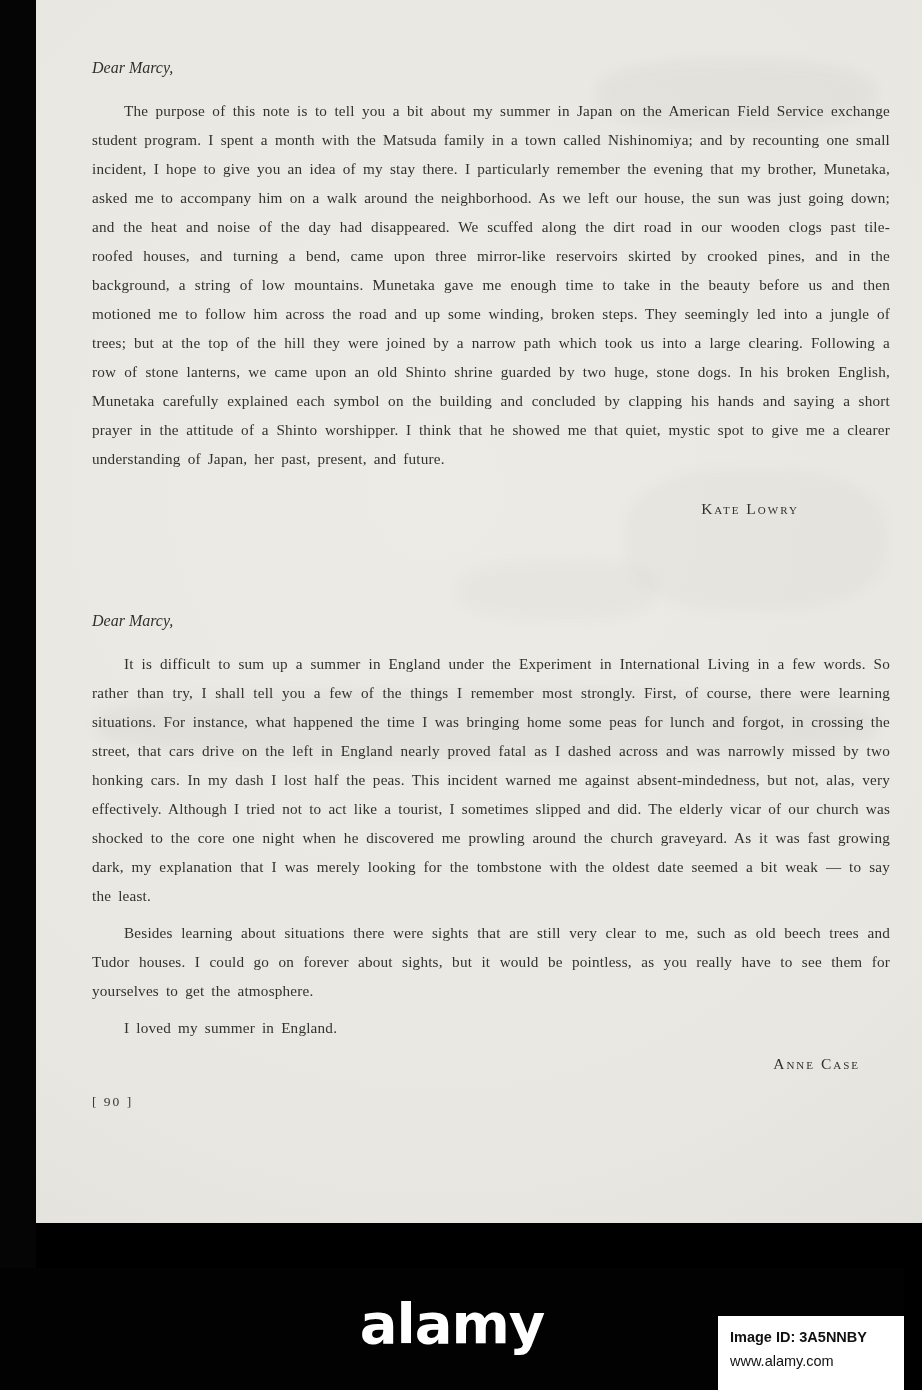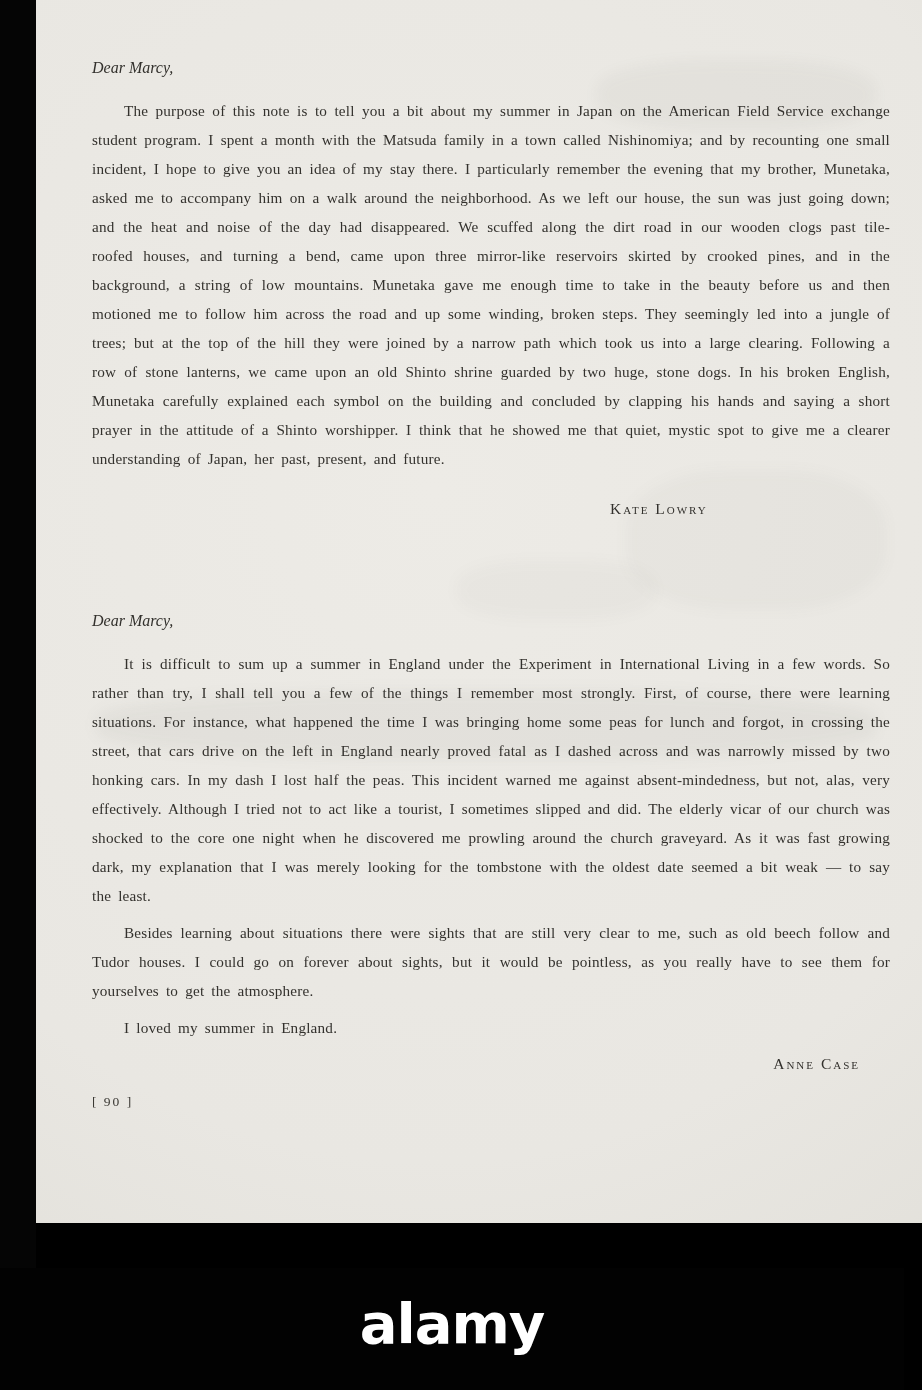--- a/index.html
+++ b/index.html
@@ -69,20 +69,21 @@
     font-style: italic;
     font-size: 16px;
     line-height: 28px;
   }
   .signature {
     margin: 0;
     font-variant: small-caps;
     letter-spacing: 2px;
     font-size: 15.5px;
     line-height: 28px;
+    text-align: center;
   }
   .letter-2 {
     margin-top: 86px;
   }
   .signature.right {
     text-align: right;
     margin-right: 30px;
     margin-top: 4px;
   }
   .page-number {
@@ -158,27 +159,31 @@
         <p class="salutation">Dear Marcy,</p>
         <p class="body">The purpose of this note is to tell you a bit about my summer in Japan on the American Field Service exchange student program. I spent a month with the Matsuda family in a town called Nishinomiya; and by recounting one small incident, I hope to give you an idea of my stay there. I particularly remember the evening that my brother, Munetaka, asked me to accompany him on a walk around the neighborhood. As we left our house, the sun was just going down; and the heat and noise of the day had disappeared. We scuffed along the dirt road in our wooden clogs past tile-roofed houses, and turning a bend, came upon three mirror-like reservoirs skirted by crooked pines, and in the background, a string of low mountains. Munetaka gave me enough time to take in the beauty before us and then motioned me to follow him across the road and up some winding, broken steps. They seemingly led into a jungle of trees; but at the top of the hill they were joined by a narrow path which took us into a large clearing. Following a row of stone lanterns, we came upon an old Shinto shrine guarded by two huge, stone dogs. In his broken English, Munetaka carefully explained each symbol on the building and concluded by clapping his hands and saying a short prayer in the attitude of a Shinto worshipper. I think that he showed me that quiet, mystic spot to give me a clearer understanding of Japan, her past, present, and future.</p>
         <div class="sign-block">
           <p class="signature">Kate Lowry</p>
         </div>
       </section>
 
       <section class="letter-2">
         <p class="salutation">Dear Marcy,</p>
         <p class="body">It is difficult to sum up a summer in England under the Experiment in International Living in a few words. So rather than try, I shall tell you a few of the things I remember most strongly. First, of course, there were learning situations. For instance, what happened the time I was bringing home some peas for lunch and forgot, in crossing the street, that cars drive on the left in England nearly proved fatal as I dashed across and was narrowly missed by two honking cars. In my dash I lost half the peas. This incident warned me against absent-mindedness, but not, alas, very effectively. Although I tried not to act like a tourist, I sometimes slipped and did. The elderly vicar of our church was shocked to the core one night when he discovered me prowling around the church graveyard. As it was fast growing dark, my explanation that I was merely looking for the tombstone with the oldest date seemed a bit weak — to say the least.</p>
-        <p class="body">Besides learning about situations there were sights that are still very clear to me, such as old beech follow and Tudor houses. I could go on forever about sights, but it would be pointless, as you really have to see them for yourselves to get the atmosphere.</p>
+        <p class="body">Besides learning about situations there were sights that are still very clear to me, such as old beech trees and Tudor houses. I could go on forever about sights, but it would be pointless, as you really have to see them for yourselves to get the atmosphere.</p>
         <p class="body">I loved my summer in England.</p>
         <p class="signature right">Anne Case</p>
       </section>
 
       <p class="page-number">[ 90 ]</p>
 
     </div>
   </div>
 
   <div class="bar-bottom">
     <div class="alamy-logo">alamy</div>
+    <div class="credit-box">
+      <div class="credit-id">Image ID: 3A5NNBY</div>
+      <div class="credit-url">www.alamy.com</div>
+    </div>
   </div>
 
 </div>
 
 </body></html>

